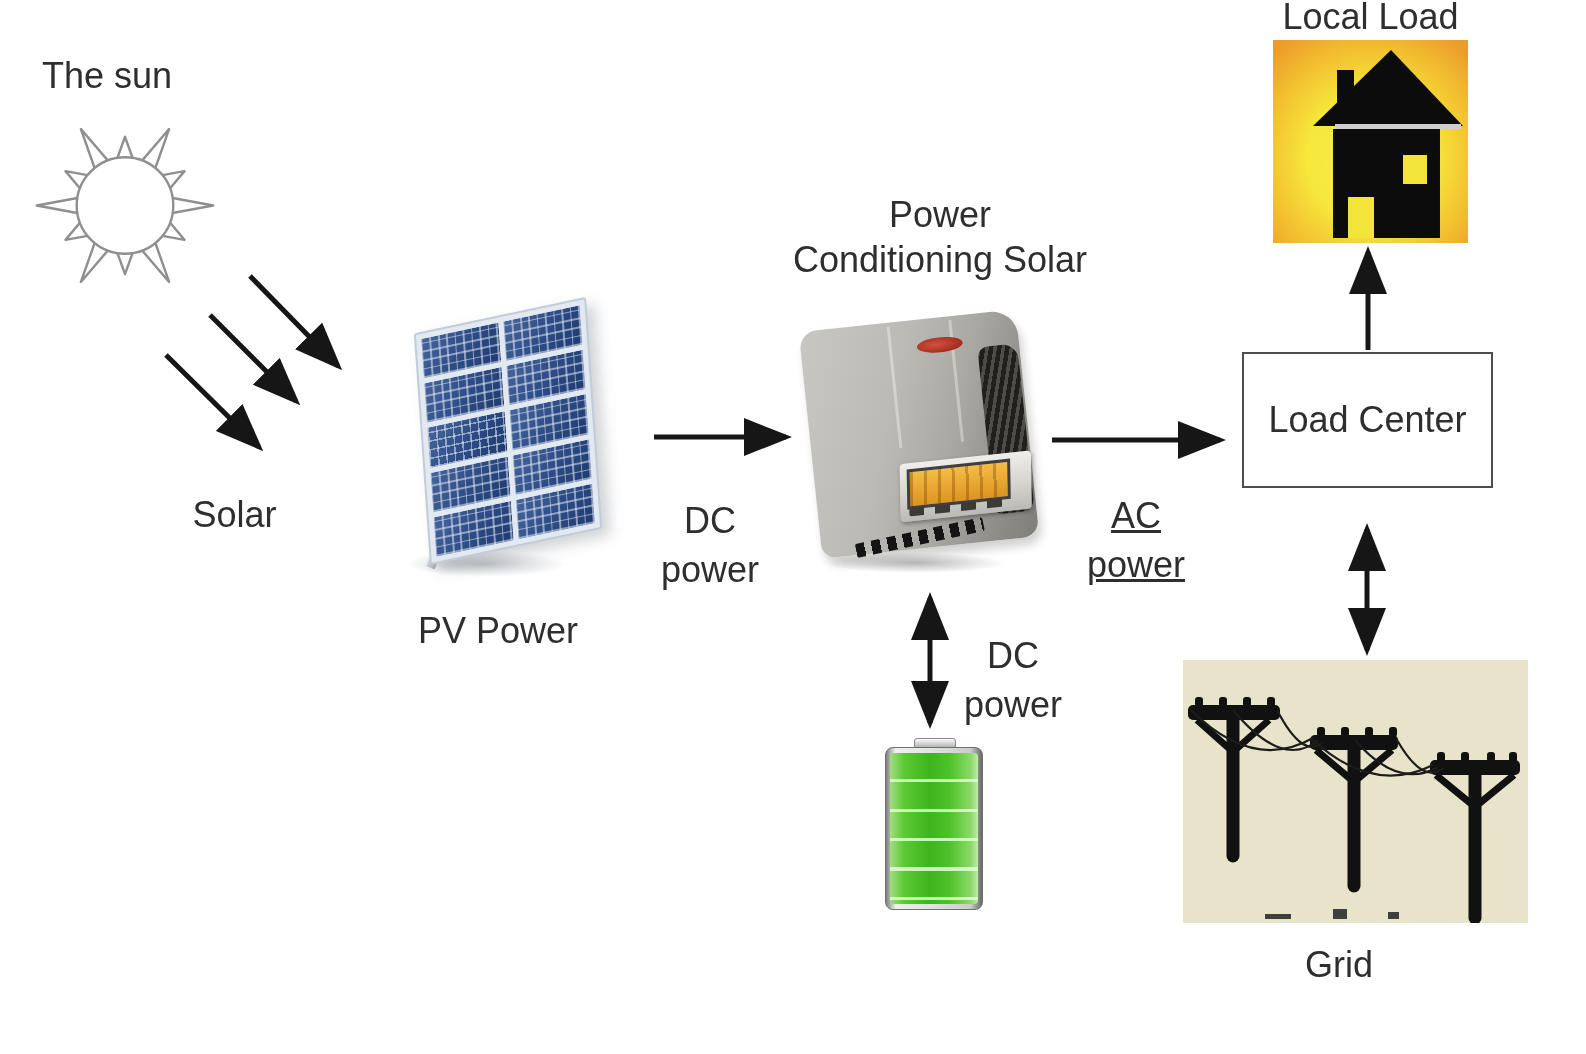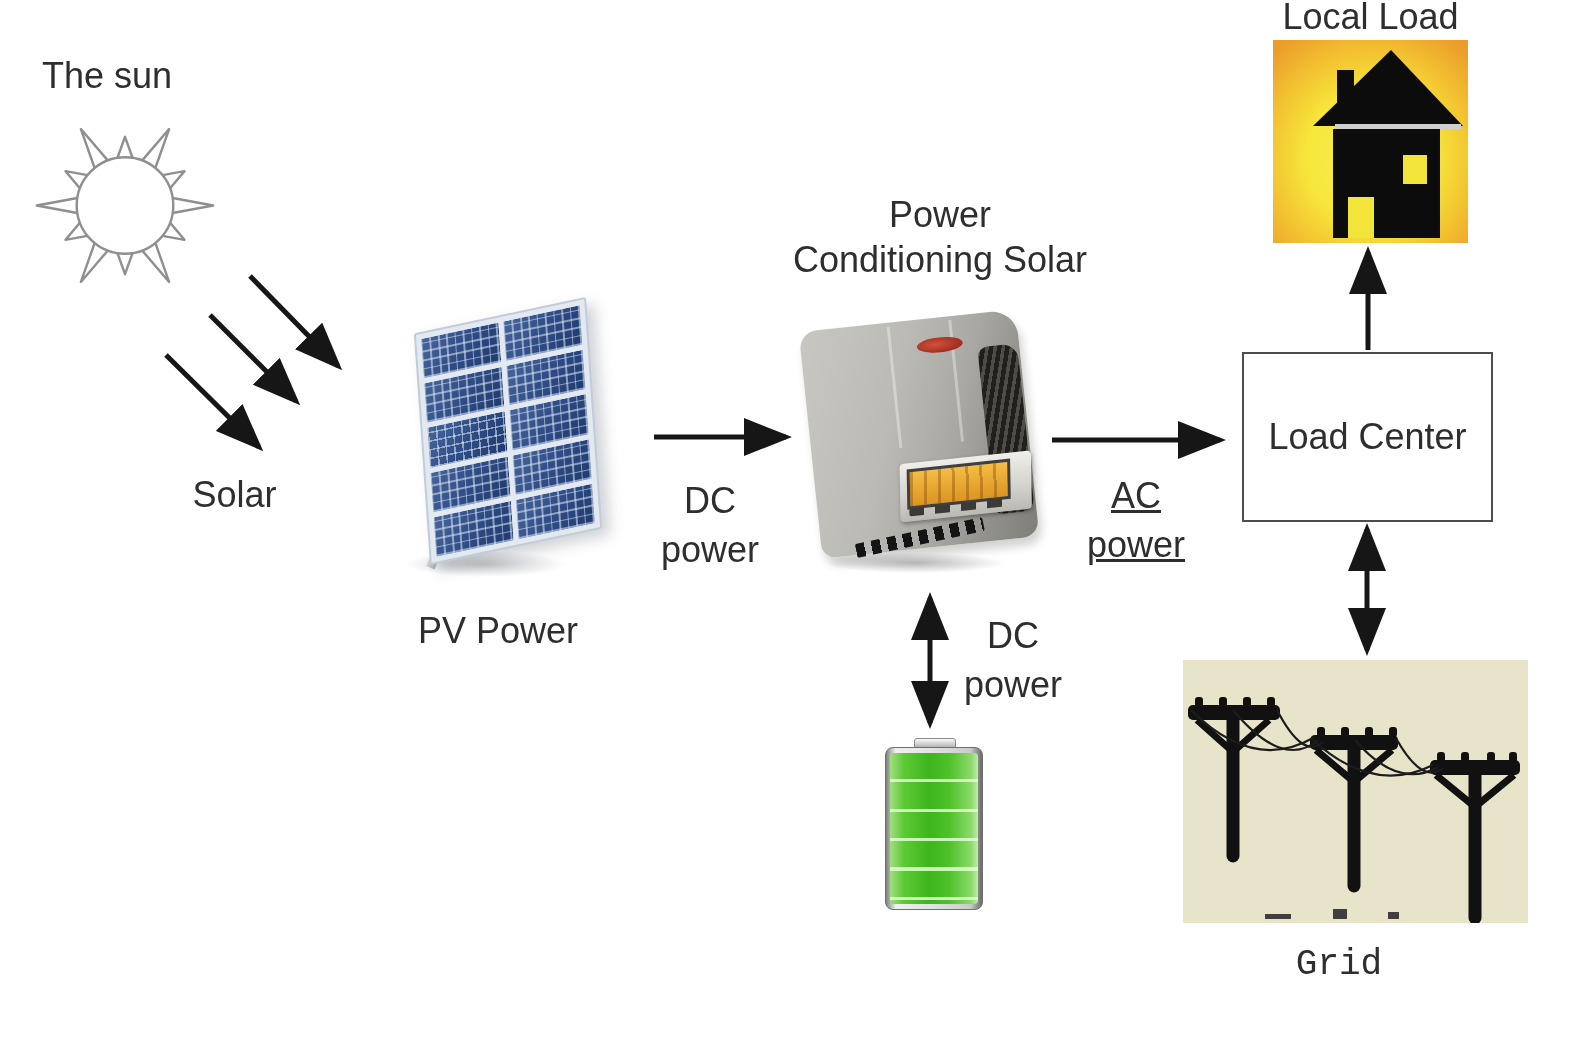--- a/index.html
+++ b/index.html
@@ -2,24 +2,24 @@
 <html><head>
 <meta charset="utf-8">
 <style>
   html,body{margin:0;padding:0;background:#fff;}
   .canvas{position:relative;width:1586px;height:1054px;background:#ffffff;overflow:hidden;
           font-family:"Liberation Sans",sans-serif;color:#2e2e2e;}
   .overlay{position:absolute;left:0;top:0;width:1586px;height:1054px;pointer-events:none;}
   .lbl{position:absolute;font-size:36px;line-height:48px;white-space:nowrap;}
   .center{text-align:center;}
   .lh45{line-height:45px;}
-  .lh49{line-height:49px;}
-
-  
-  .loadcenter{position:absolute;left:1242px;top:352px;width:251px;height:170px;background:#fff;
+  .lh49{line-height:49px;margin-top:20px;}
+
+  
+  .loadcenter{position:absolute;left:1242px;top:352px;width:251px;height:136px;background:#fff;
               border:2px solid #4d4d4d;display:flex;align-items:center;justify-content:center;
               font-size:36px;box-sizing:border-box;}
 
   
   .sun-svg{position:absolute;left:32px;top:108px;width:186px;height:195px;}
 
   
   .pv{position:absolute;left:396px;top:296px;width:240px;height:292px;}
   .pv-shadow{position:absolute;left:2px;bottom:10px;width:175px;height:28px;
              background:radial-gradient(ellipse at center,rgba(80,90,100,.35),rgba(0,0,0,0) 65%);}
@@ -240,15 +240,15 @@
       <g stroke="#1c1c1c" stroke-width="2.2" fill="none">
         <path d="M8,50 Q70,112 130,78"></path>
         <path d="M50,50 Q100,110 135,80"></path>
         <path d="M94,50 Q120,100 140,82"></path>
         <path d="M130,80 Q190,135 250,105"></path>
         <path d="M172,80 Q215,130 255,107"></path>
         <path d="M214,80 Q240,125 260,108"></path>
       </g>
     </svg>
   </div>
-  <div class="lbl center" style="left:1274px;top:941px;width:130px;font-family:Liberation Mono, monospace;">Grid</div>
+  <div class="lbl center" style="left:1274px;top:941px;width:130px;">Grid</div>
 
 </div>
 
 </body></html>

